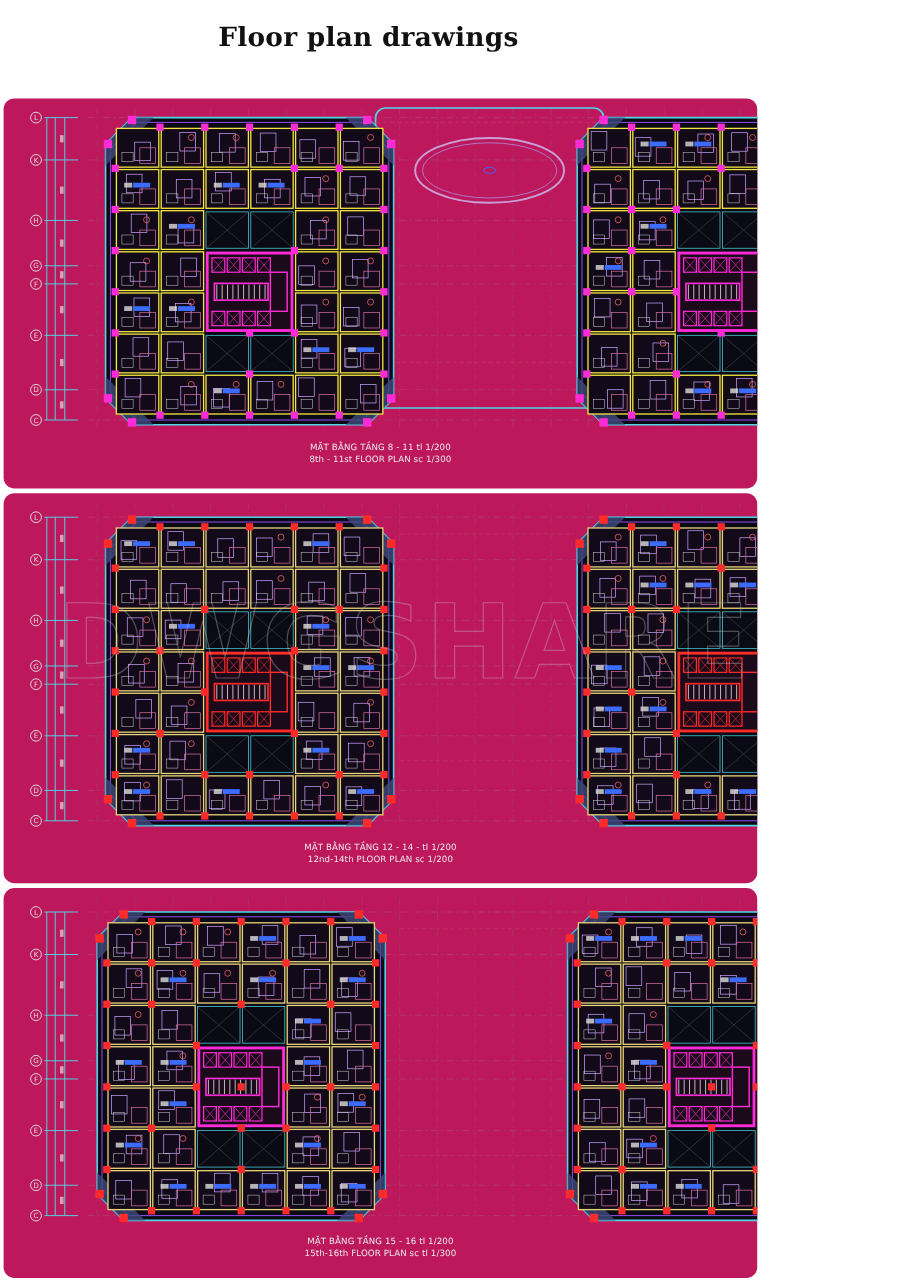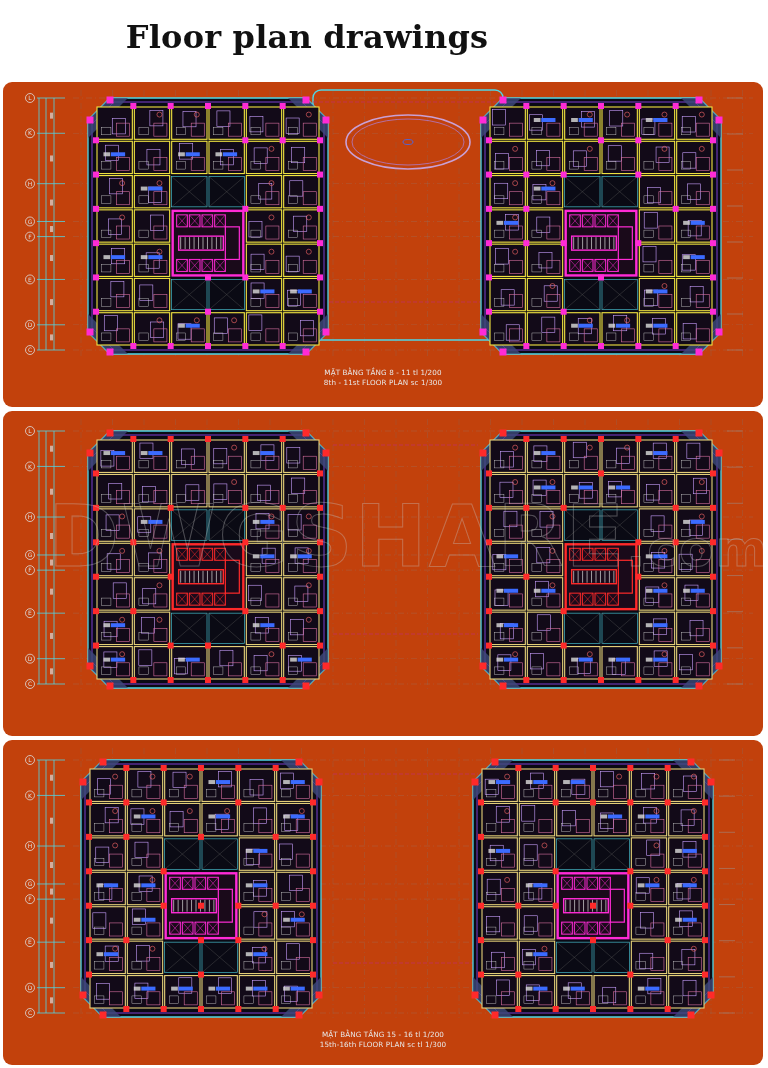--- a/index.html
+++ b/index.html
@@ -1,24 +1,24 @@
 <!DOCTYPE html>
 <html><head>
 <meta charset="utf-8">
 <style>
   * { box-sizing: border-box; margin: 0; padding: 0; }
   html, body { width: 768px; height: 1068px; background: #ffffff; overflow: hidden; }
   body { position: relative; font-family: "DejaVu Sans", sans-serif; }
   .page-title {
     position: absolute; left: 0; top: 18px; width: 614px; text-align: center;
     font-family: "DejaVu Serif", "Liberation Serif", serif; font-weight: bold;
-    font-size: 32px; color: #111; letter-spacing: 0.2px;
+    font-size: 22px; color: #111; letter-spacing: 0.2px;
   }
   .panel {
-    position: absolute; left: 3px; width: 760px; background: #c2410c;
+    position: absolute; left: 3px; width: 628px; background: #be185d;
     border-radius: 9px; overflow: hidden;
   }
   .panel svg { position: absolute; left: 0; top: 0; }
   .caption {
     position: absolute; left: 0; width: 100%; text-align: center;
     color: #e8e8e8; font-family: "DejaVu Sans", sans-serif; font-size: 7.2px;
     line-height: 10px; letter-spacing: 0.1px;
   }
   .caption div { white-space: nowrap; }
   .watermark {
@@ -1280,20 +1280,24 @@
       <line x1="724" y1="20" x2="740" y2="20" stroke="#999" stroke-width="0.5"></line>
       <line x1="724" y1="56.142857142857146" x2="740" y2="56.142857142857146" stroke="#999" stroke-width="0.5"></line>
       <line x1="724" y1="92.28571428571429" x2="740" y2="92.28571428571429" stroke="#999" stroke-width="0.5"></line>
       <line x1="724" y1="128.42857142857144" x2="740" y2="128.42857142857144" stroke="#999" stroke-width="0.5"></line>
       <line x1="724" y1="164.57142857142858" x2="740" y2="164.57142857142858" stroke="#999" stroke-width="0.5"></line>
       <line x1="724" y1="200.71428571428572" x2="740" y2="200.71428571428572" stroke="#999" stroke-width="0.5"></line>
       <line x1="724" y1="236.85714285714286" x2="740" y2="236.85714285714286" stroke="#999" stroke-width="0.5"></line>
       <line x1="724" y1="273" x2="740" y2="273" stroke="#999" stroke-width="0.5"></line>
     </svg>
   <div class="watermark" style="top:75px;"><span>DWGSHARE</span><span class="small">.com</span></div>
+  <div class="caption" style="top:290px;">
+    <div>MẶT BẰNG TẦNG 12 - 14 - tl 1/200</div>
+    <div>12nd-14th  PLOOR PLAN  sc 1/200</div>
+  </div>
 </div>
 
 <div class="panel" id="panel-2" style="top:740px;height:325px;">
   <svg width="762" height="325" id="svg-2">
       <line x1="36" y1="20" x2="36" y2="273" stroke="#4fd6e6" stroke-width="0.8"></line>
       <line x1="43" y1="20" x2="43" y2="273" stroke="#4fd6e6" stroke-width="0.8"></line>
       <line x1="51" y1="20" x2="51" y2="273" stroke="#4fd6e6" stroke-width="0.8"></line>
       <line x1="34" y1="20" x2="62" y2="20" stroke="#4fd6e6" stroke-width="0.8"></line>
       <circle cx="27" cy="20" r="4.5" fill="none" stroke="#ddd" stroke-width="0.8"></circle>
       <text x="27" y="22.2" text-anchor="middle" fill="#ddd" font-size="6" font-family="DejaVu Sans, sans-serif">L</text>

